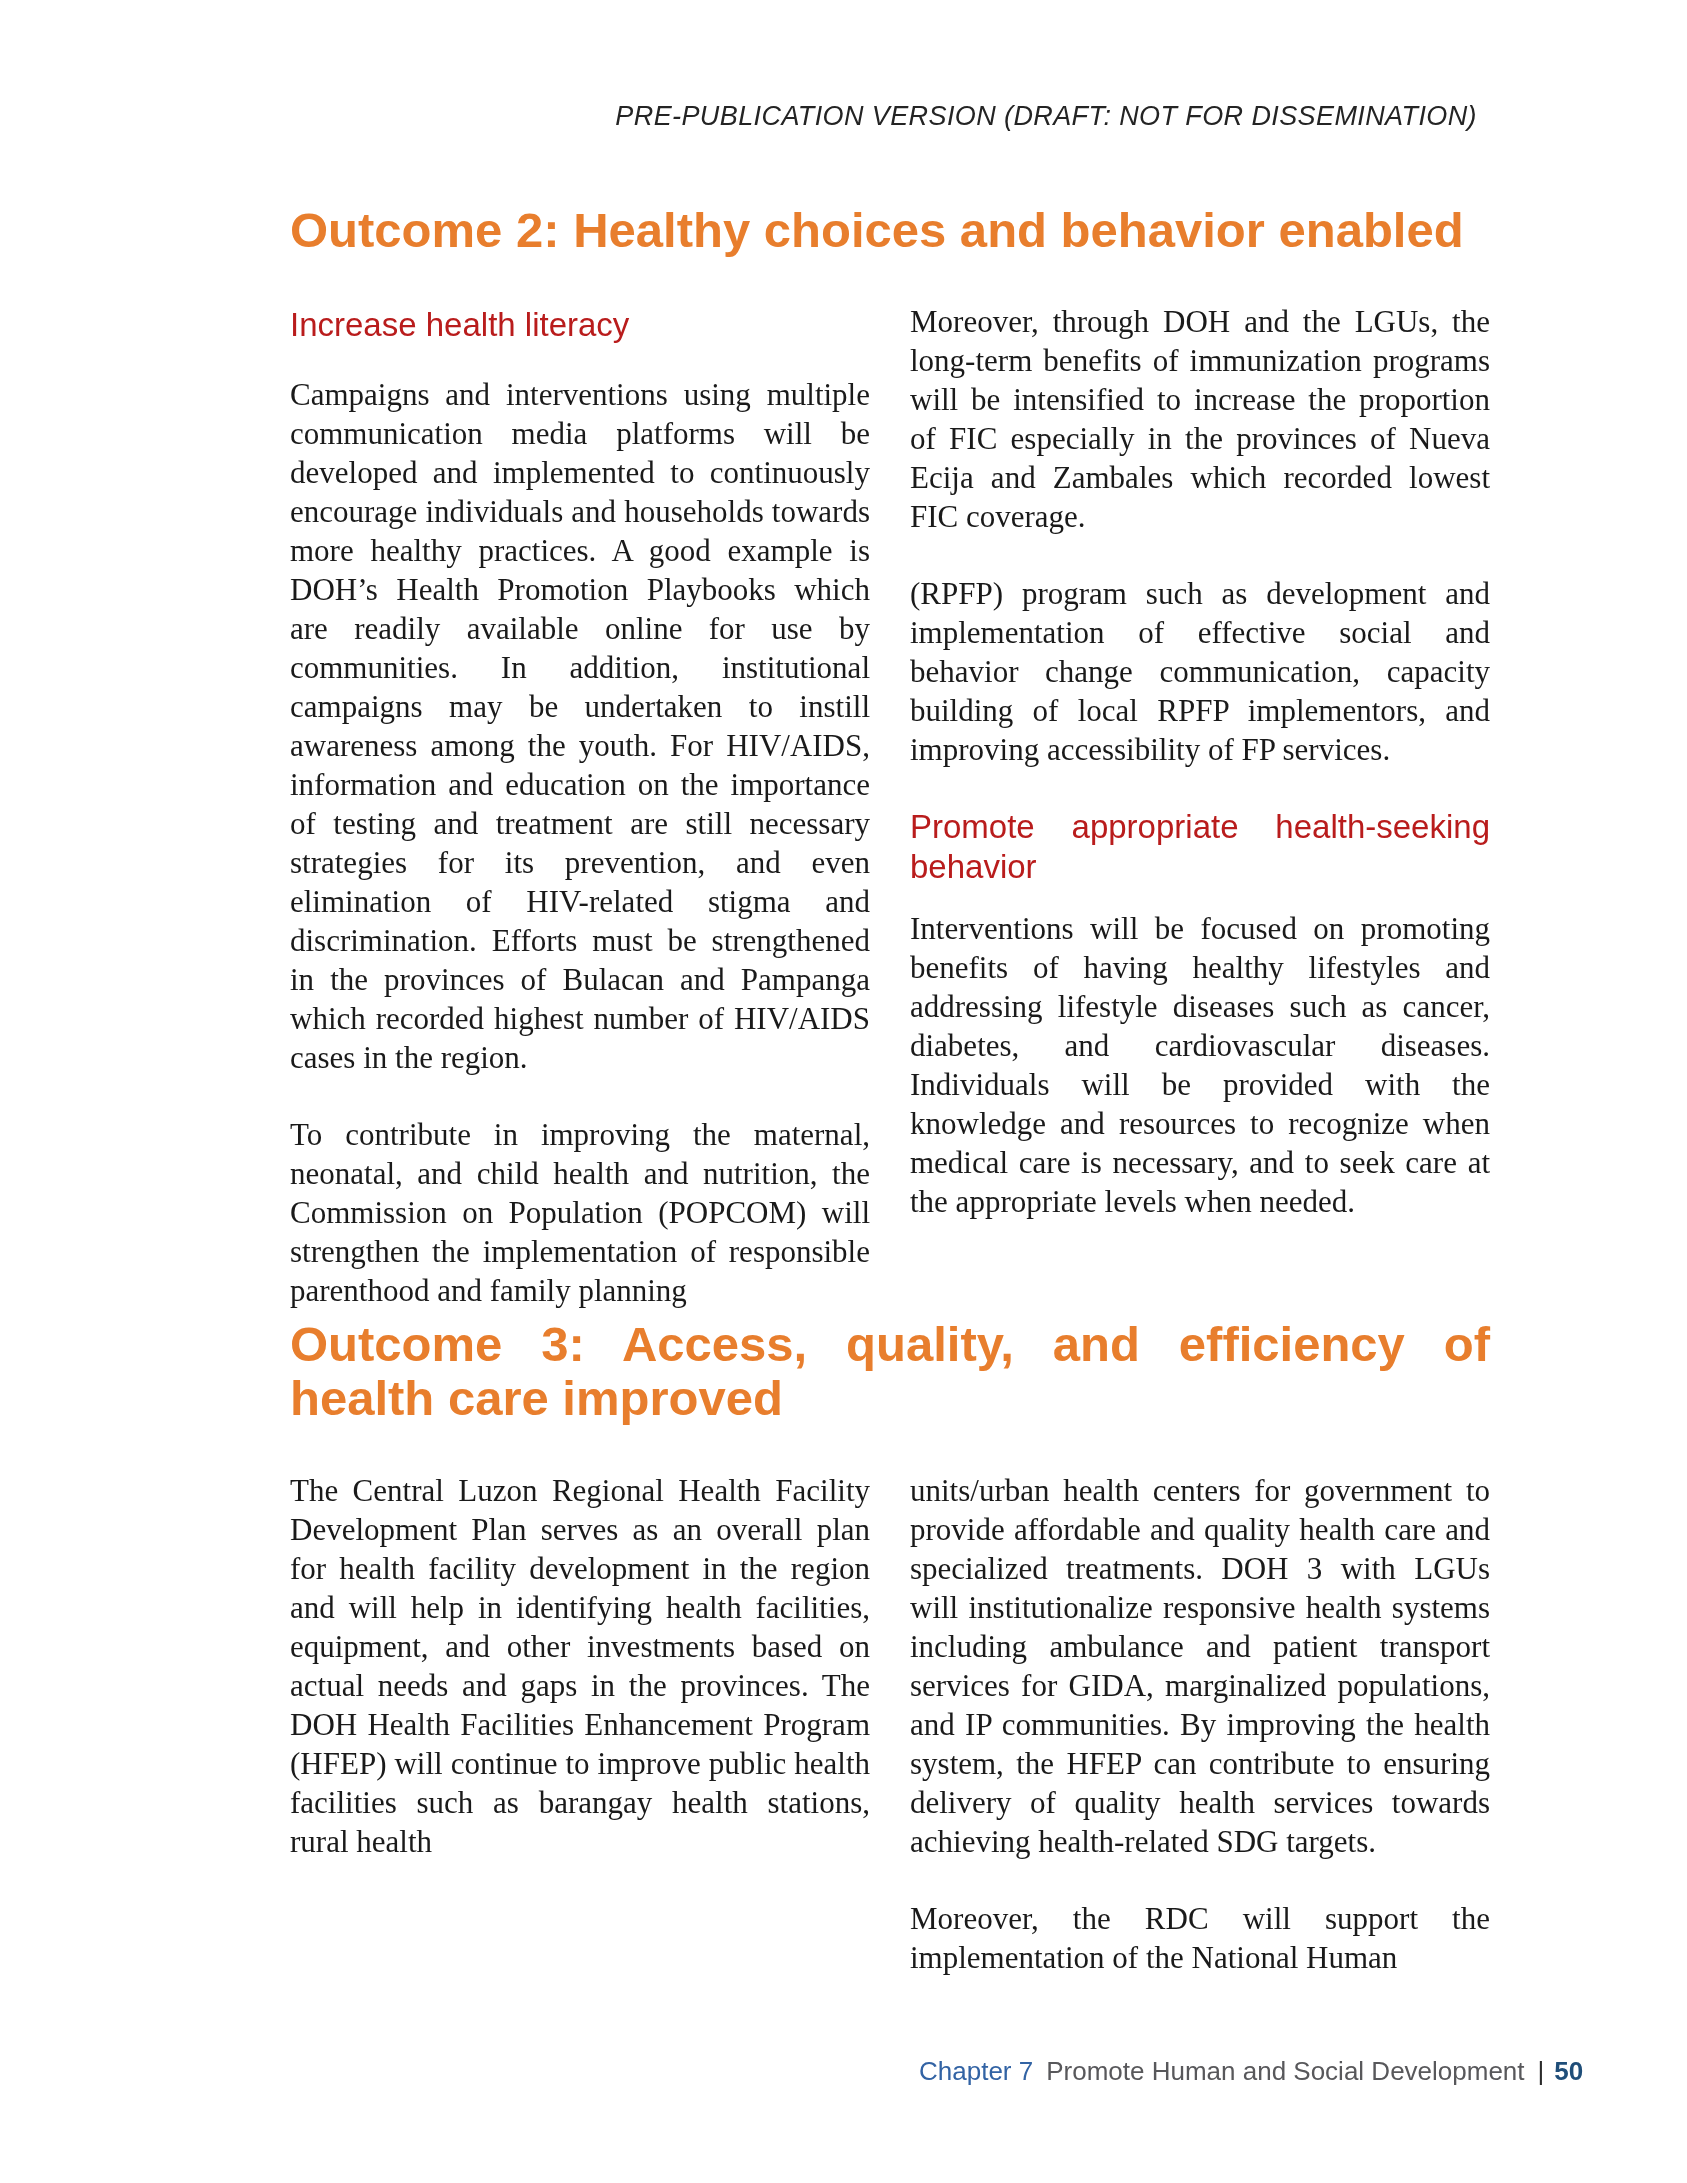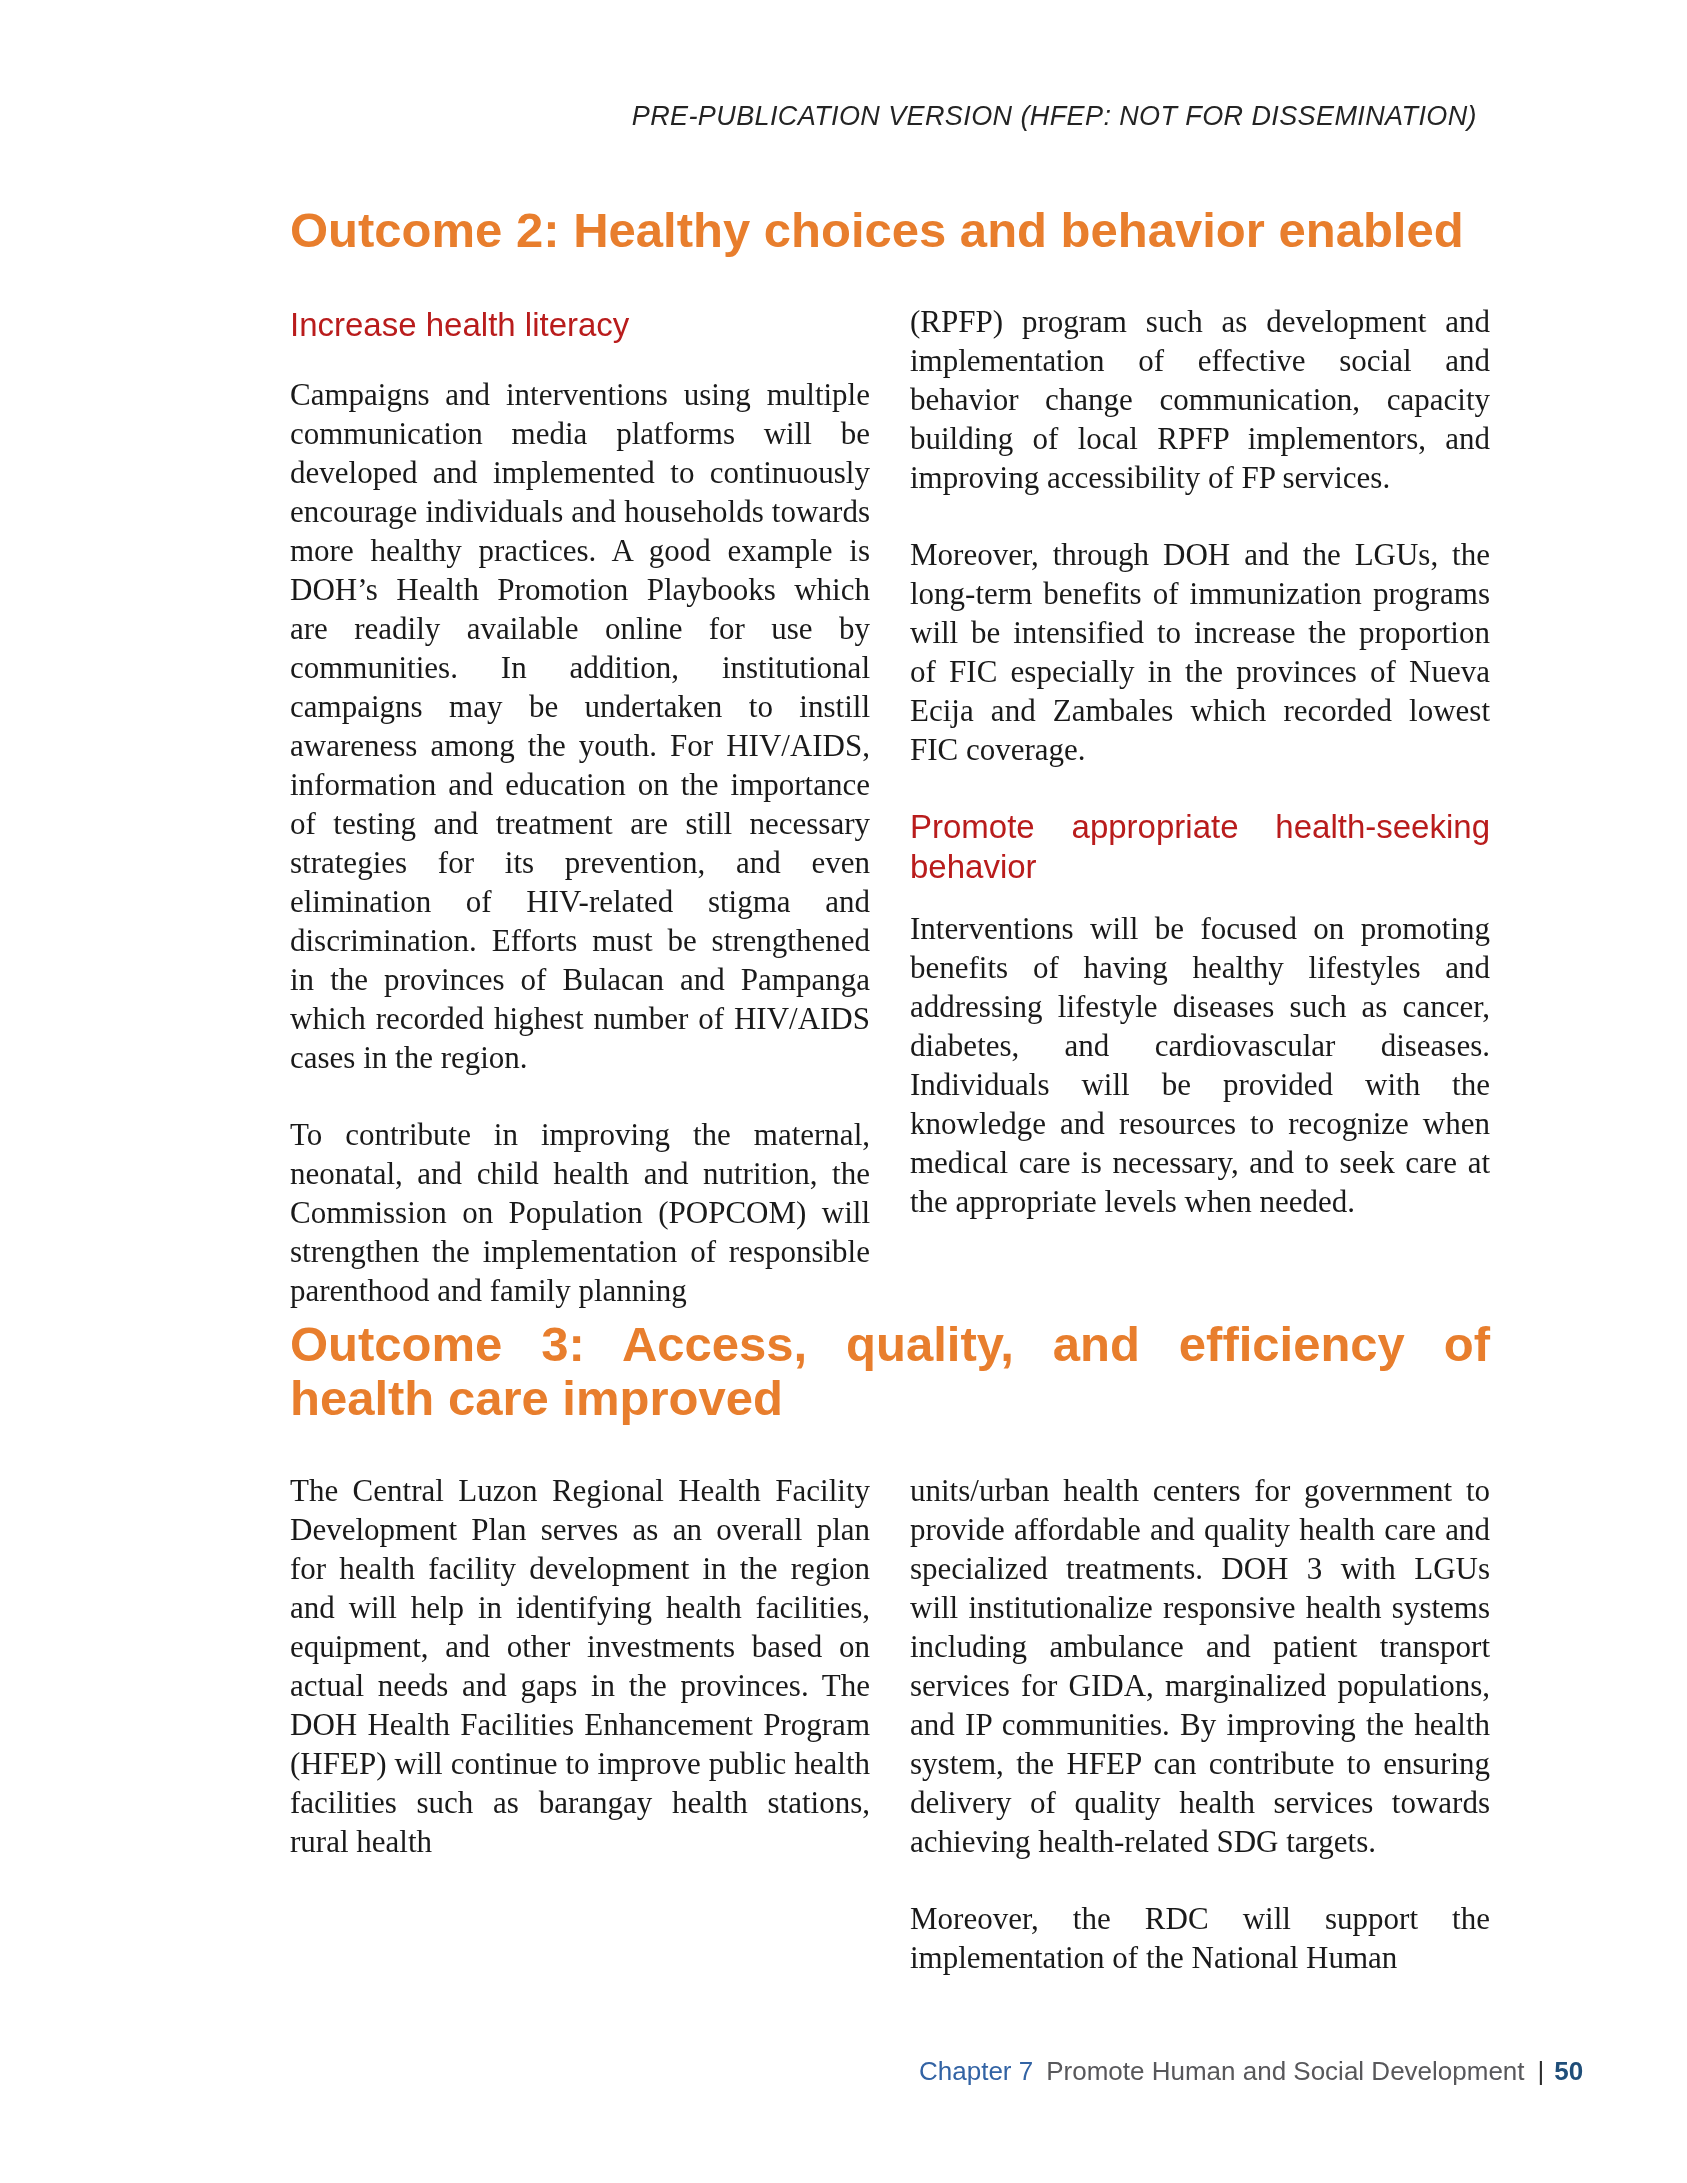--- a/index.html
+++ b/index.html
@@ -75,33 +75,33 @@
   .footer .chapter-label { color: #3263A4; margin-right: 13px; }
   .footer .chapter-title { color: #58585B; }
   .footer .divider { color: #2b2b2b; margin: 0 10px 0 13px; font-weight: 300; }
   .footer .page-number { color: #1F4E79; font-weight: 700; }
 </style>
 </head>
 <body>
 
 <div class="page">
 
-  <div class="draft-note">PRE-PUBLICATION VERSION (HFEP: NOT FOR DISSEMINATION)</div>
+  <div class="draft-note">PRE-PUBLICATION VERSION (DRAFT: NOT FOR DISSEMINATION)</div>
 
   <h1 class="h-outcome" id="outcome2-heading">Outcome 2: Healthy choices and behavior enabled</h1>
 
   <div class="col" id="o2-left">
     <h2 class="subhead">Increase health literacy</h2>
     <p>Campaigns and interventions using multiple communication media platforms will be developed and implemented to continuously encourage individuals and households towards more healthy practices. A good example is DOH’s Health Promotion Playbooks which are readily available online for use by communities. In addition, institutional campaigns may be undertaken to instill awareness among the youth. For HIV/AIDS, information and education on the importance of testing and treatment are still necessary strategies for its prevention, and even elimination of HIV-related stigma and discrimination. Efforts must be strengthened in the provinces of Bulacan and Pampanga which recorded highest number of HIV/AIDS cases in the region.</p>
     <p>To contribute in improving the maternal, neonatal, and child health and nutrition, the Commission on Population (POPCOM) will strengthen the implementation of responsible parenthood and family planning</p>
   </div>
 
   <div class="col" id="o2-right">
+    <p>Moreover, through DOH and the LGUs, the long-term benefits of immunization programs will be intensified to increase the proportion of FIC especially in the provinces of Nueva Ecija and Zambales which recorded lowest FIC coverage.</p>
     <p>(RPFP) program such as development and implementation of effective social and behavior change communication, capacity building of local RPFP implementors, and improving accessibility of FP services.</p>
-    <p>Moreover, through DOH and the LGUs, the long-term benefits of immunization programs will be intensified to increase the proportion of FIC especially in the provinces of Nueva Ecija and Zambales which recorded lowest FIC coverage.</p>
     <h2 class="subhead tight">Promote appropriate health-seeking behavior</h2>
     <p>Interventions will be focused on promoting benefits of having healthy lifestyles and addressing lifestyle diseases such as cancer, diabetes, and cardiovascular diseases. Individuals will be provided with the knowledge and resources to recognize when medical care is necessary, and to seek care at the appropriate levels when needed.</p>
   </div>
 
   <h1 class="h-outcome" id="outcome3-heading">Outcome 3: Access, quality, and efficiency of health care improved</h1>
 
   <div class="col" id="o3-left">
     <p>The Central Luzon Regional Health Facility Development Plan serves as an overall plan for health facility development in the region and will help in identifying health facilities, equipment, and other investments based on actual needs and gaps in the provinces. The DOH Health Facilities Enhancement Program (HFEP) will continue to improve public health facilities such as barangay health stations, rural health</p>
   </div>
 

